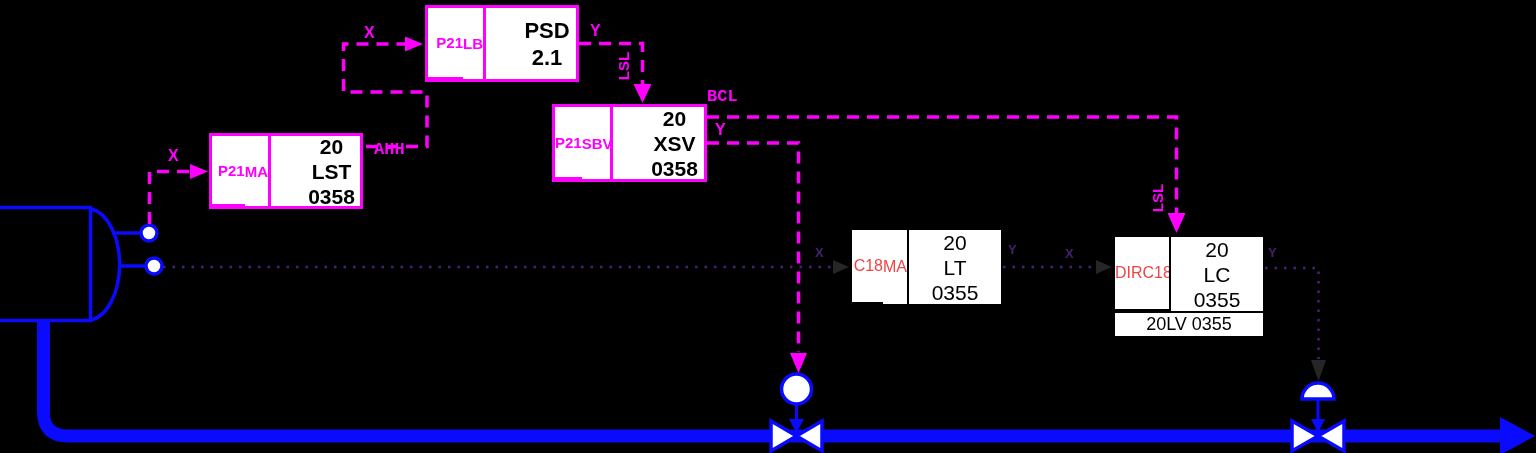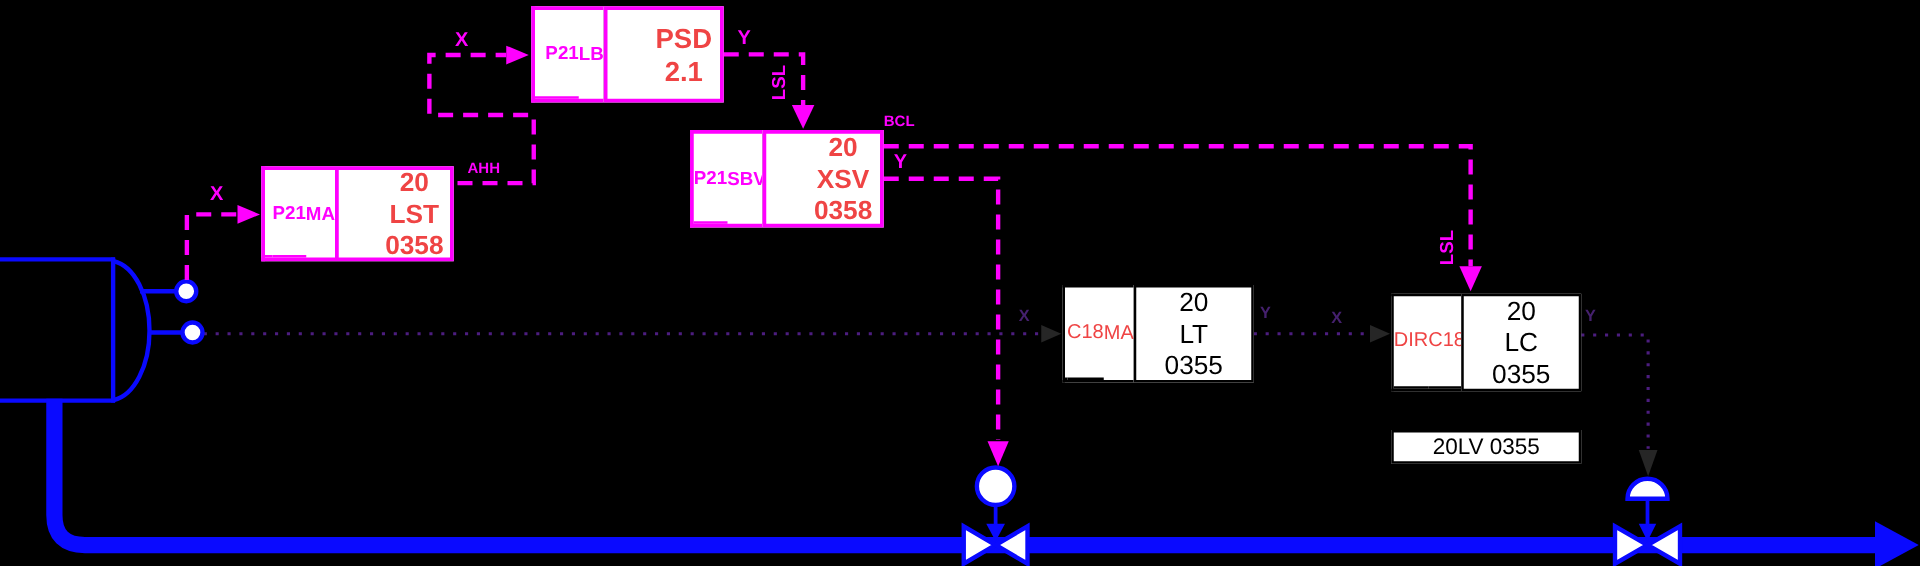--- a/index.html
+++ b/index.html
@@ -11,33 +11,33 @@
   .fblock{position:absolute;display:flex;}
   .ftable{display:flex;flex-direction:row;background:#fff;box-sizing:border-box;}
   .fcell{flex:1;display:flex;align-items:center;justify-content:center;}
   .fmain{display:flex;flex-direction:column;align-items:center;justify-content:center;
          background:#fff;box-sizing:border-box;}
   .fmain span{display:block;text-align:center;}
 
   .mg .ftable{border:3px solid #FF00FF;border-right:none;}
   .mg .fcell{border-bottom:2.5px solid #FF00FF;color:#FF00FF;font-weight:bold;font-size:15px;}
   .mg .fcell.last{border-bottom:none;}
-  .mg .fmain{border:3px solid #FF00FF;color:#ef4444;font-weight:bold;font-size:21px;line-height:25px;padding-left:32px;}
+  .mg .fmain{border:3px solid #FF00FF;color:#000000;font-weight:bold;font-size:21px;line-height:25px;padding-left:32px;}
 
   .bk .ftable{border:2px solid #000;border-right:none;}
   .bk .fcell{border-bottom:2px solid #000;color:#ef4444;font-size:16px;}
   .bk .fcell.last{border-bottom:none;}
   .bk .fmain{border:2px solid #000;color:#000;font-size:21px;line-height:25px;}
 
   .ffooter{position:absolute;box-sizing:border-box;border:2px solid #000;background:#fff;
-           color:#000;font-size:18px;display:flex;align-items:center;justify-content:center;margin-top:33px;}
+           color:#000;font-size:18px;display:flex;align-items:center;justify-content:center;}
 
   
   .sig{position:absolute;color:#FF00FF;font-weight:bold;font-size:16px;line-height:16px;}
-  .sig.big{font-size:12px;}
+  .sig.big{font-size:17px;font-family:Liberation Mono, monospace;}
   .sig.vlabel{transform:rotate(-90deg);transform-origin:center;text-align:center;font-size:15px;}
   .sigdark{position:absolute;color:#45206E;font-weight:bold;font-size:13px;line-height:13px;}
 </style>
 </head>
 <body>
 
 <div class="canvas">
 
   <svg width="1536" height="453" viewBox="0 0 1536 453">
 
@@ -160,21 +160,21 @@
     <div class="fmain" style="width:96px;">
       <span>20</span>
       <span>LC</span>
       <span>0355</span>
     </div>
   </div>
 
   <div class="ffooter" style="left:1113px;top:311px;width:152px;height:27px;">20LV 0355</div>
 
   <span class="sig" style="left:168px;top:148px;">X</span>
-  <span class="sig big" style="left:374px;top:126px;">AHH</span>
+  <span class="sig big" style="left:374px;top:142px;">AHH</span>
   <span class="sig" style="left:364px;top:25px;">X</span>
   <span class="sig" style="left:590px;top:23px;">Y</span>
   <span class="sig vlabel" style="left:606px;top:58px;width:36px;">LSL</span>
   <span class="sig big" style="left:707px;top:89px;">BCL</span>
   <span class="sig" style="left:715px;top:122px;">Y</span>
   <span class="sig vlabel" style="left:1140px;top:190px;width:36px;">LSL</span>
 
   <span class="sigdark" style="left:815px;top:246px;">X</span>
   <span class="sigdark" style="left:1008px;top:243px;">Y</span>
   <span class="sigdark" style="left:1065px;top:247px;">X</span>

